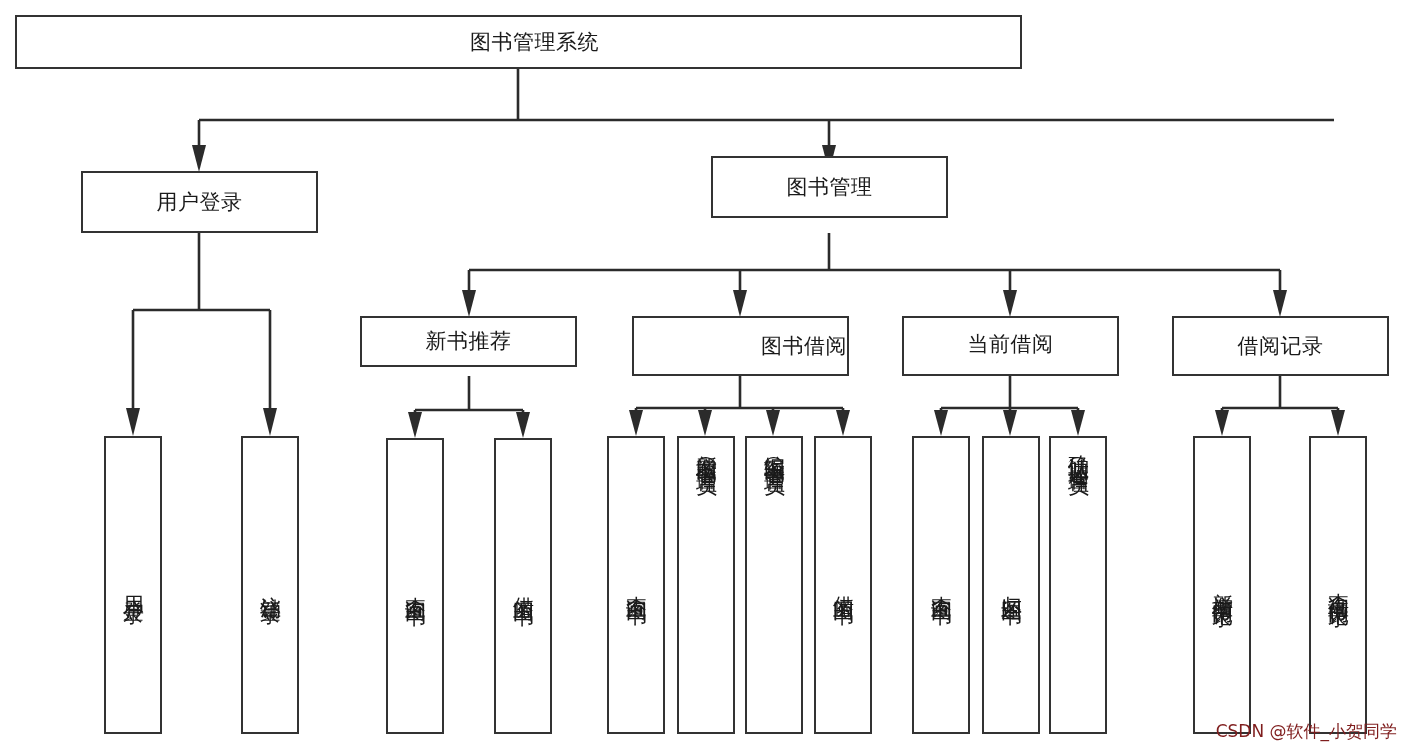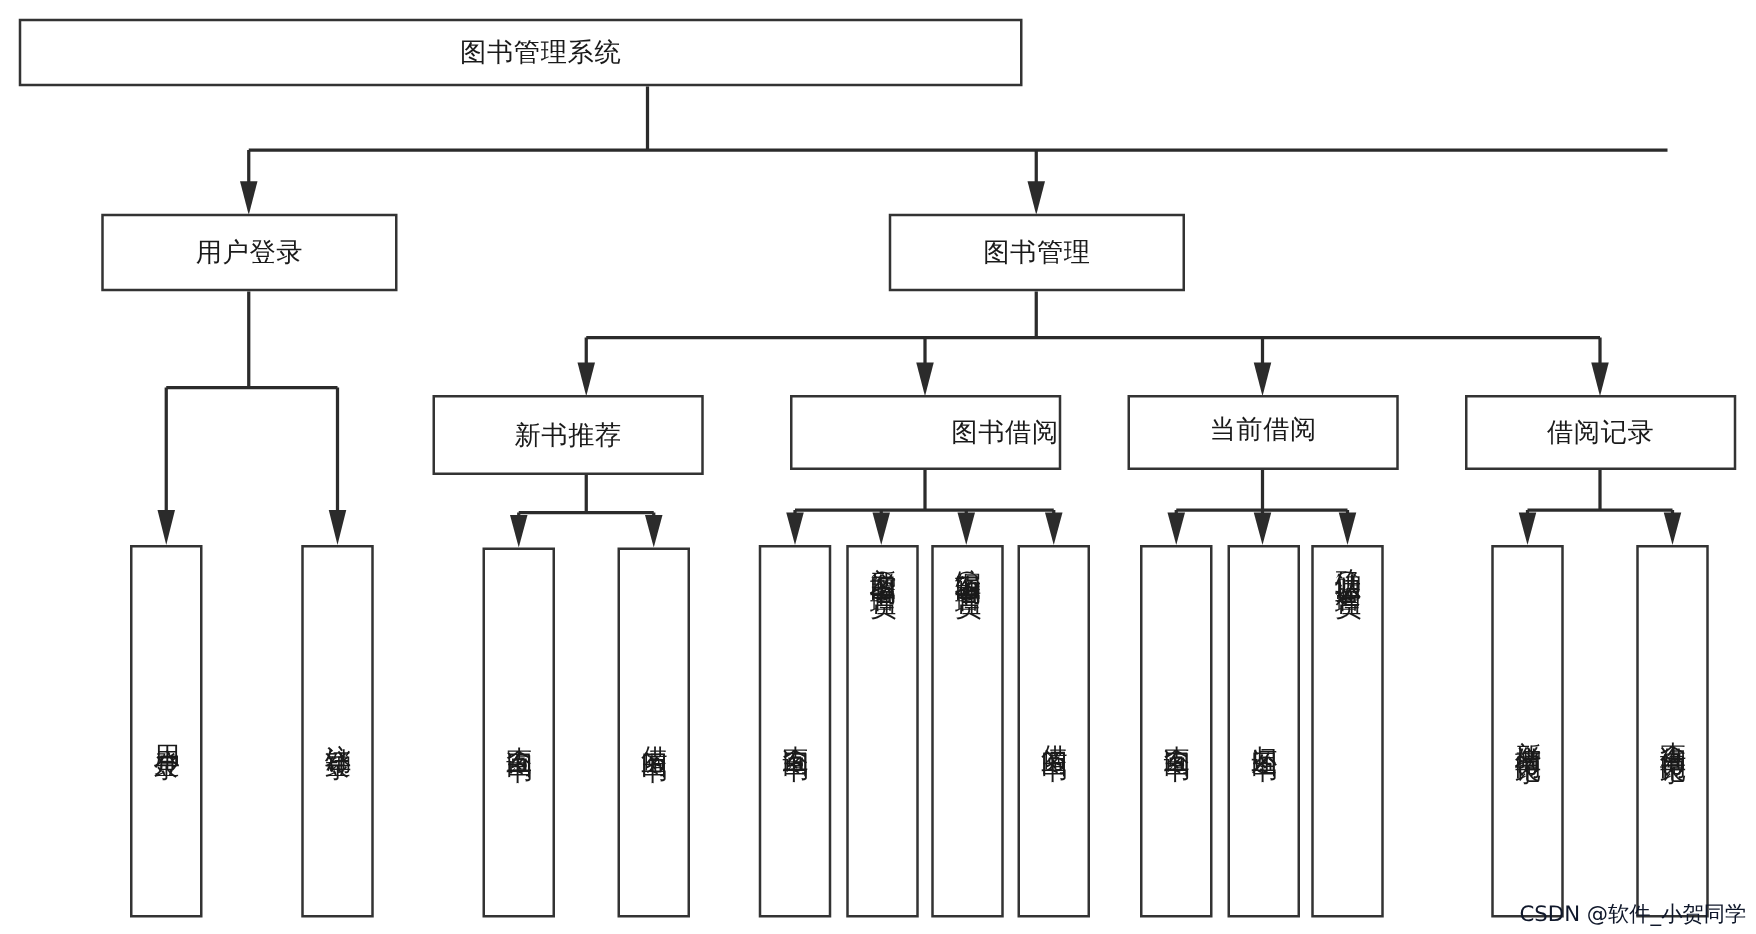--- a/index.html
+++ b/index.html
@@ -57,21 +57,21 @@
   }
   .node.leaf.center .label{
     margin-top:auto;
     margin-bottom:auto;
   }
   .watermark{
     position:absolute;
     right:8px;
     bottom:4px;
     font-size:17px;
-    color:#0f172a;
+    color:#7f1d1d;
     z-index:5;
     white-space:nowrap;
     font-family:"DejaVu Sans","Liberation Sans",sans-serif;
   }
 </style>
 </head>
 <body>
 
 <div id="canvas">
 
@@ -146,32 +146,32 @@
 
       <polygon points="934,410 948,410 941,436"></polygon>
       <polygon points="1003,410 1017,410 1010,436"></polygon>
       <polygon points="1071,410 1085,410 1078,436"></polygon>
 
       <polygon points="1215,410 1229,410 1222,436"></polygon>
       <polygon points="1331,410 1345,410 1338,436"></polygon>
     </g>
   </svg>
 
-  <div class="node" style="left:15px; top:15px; width:803px; height:54px;padding-left:32px;">
+  <div class="node" style="left:15px; top:15px; width:1007px; height:54px;padding-left:32px;">
     <span class="label">图书管理系统</span>
   </div>
 
   <div class="node" style="left:81px; top:171px; width:237px; height:62px;">
     <span class="label">用户登录</span>
   </div>
-  <div class="node" style="left:711px; top:171px; width:237px; height:62px;">
+  <div class="node" style="left:711px; top:156px; width:237px; height:62px;">
     <span class="label">图书管理</span>
   </div>
 
-  <div class="node" style="left:346px; top:316px; width:217px; height:64px;justify-content:center;">
+  <div class="node" style="left:360px; top:316px; width:217px; height:51px;justify-content:center;">
     <span class="label">新书推荐</span>
   </div>
   <div class="node" style="left:632px; top:316px; width:217px; height:60px;justify-content:flex-end;">
     <span class="label">图书借阅</span>
   </div>
   <div class="node" style="left:902px; top:316px; width:217px; height:60px;font-family:Liberation Mono, monospace;">
     <span class="label">当前借阅</span>
   </div>
   <div class="node" style="left:1172px; top:316px; width:217px; height:60px;">
     <span class="label">借阅记录</span>

